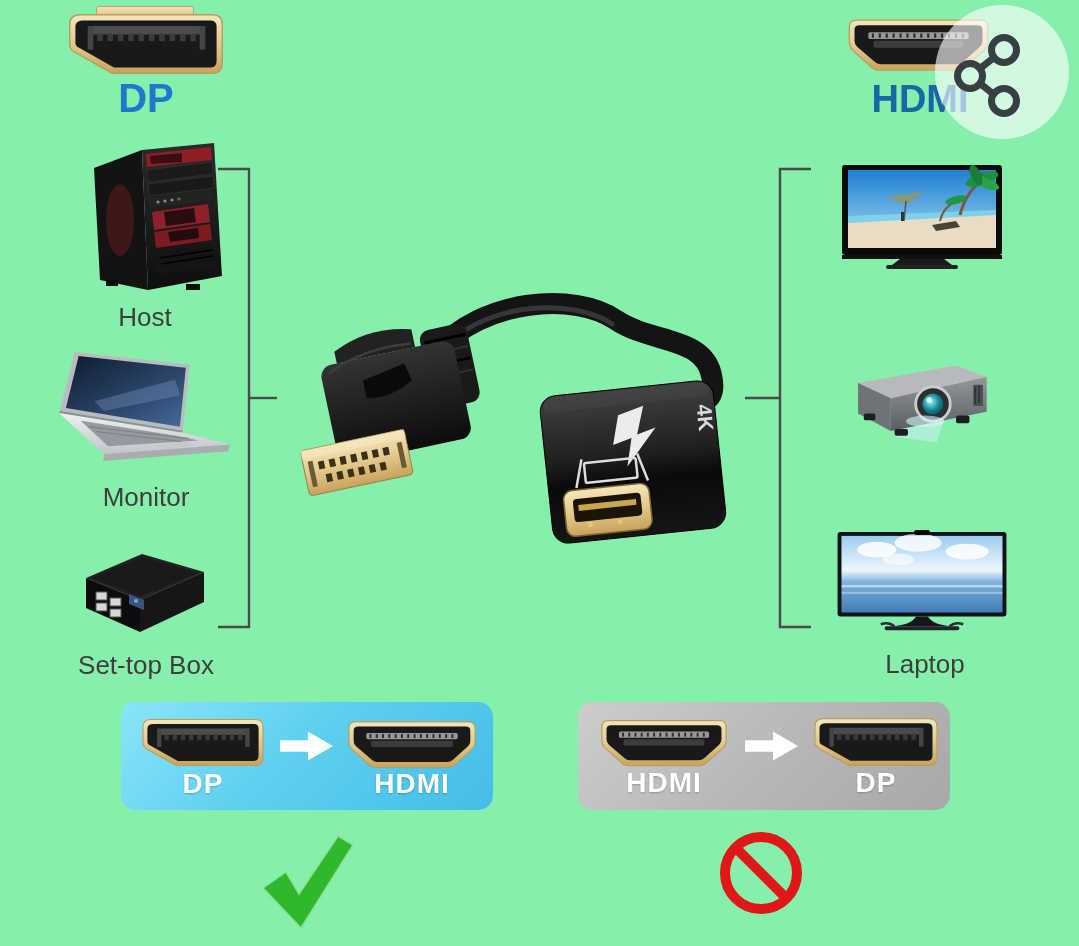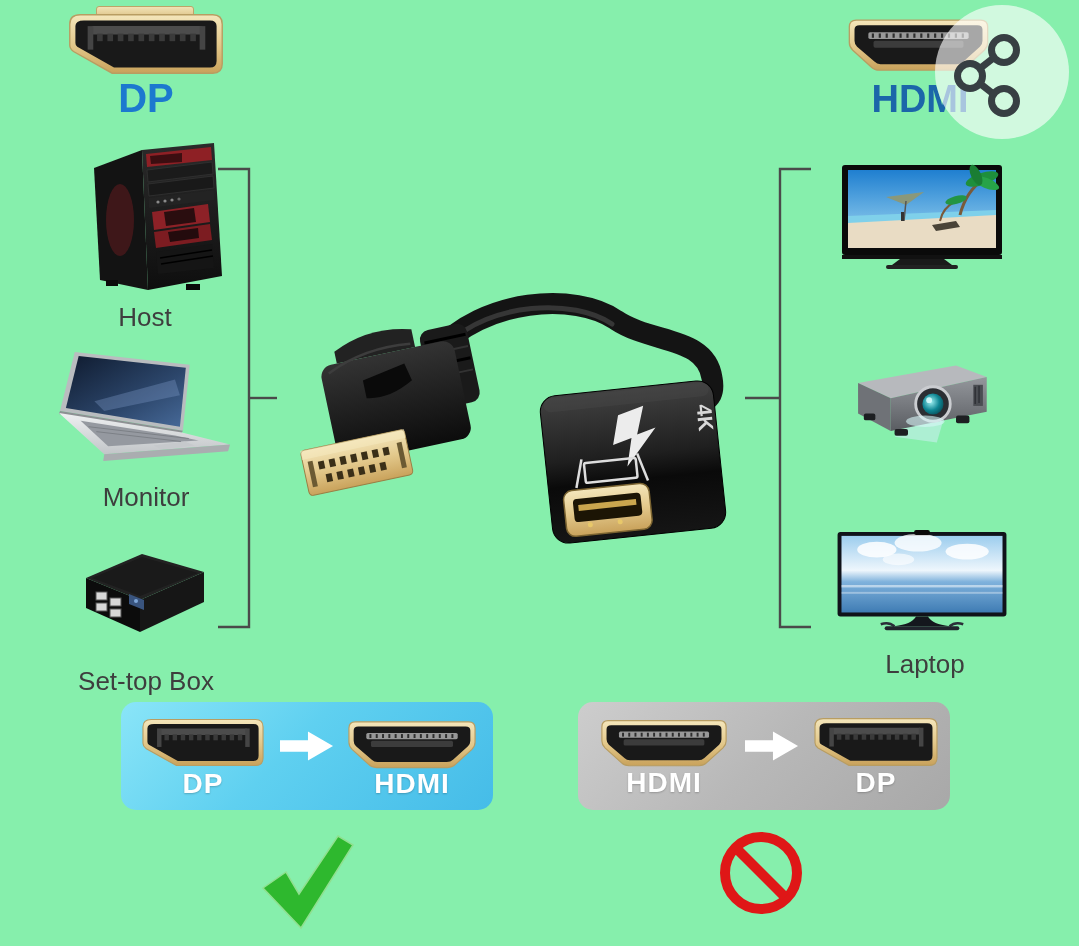--- a/index.html
+++ b/index.html
@@ -195,21 +195,21 @@
     <polygon points="66,52 130,24 130,54 66,84" fill="#161616"></polygon>
     <g fill="#d8d8d8" stroke="#555" stroke-width="1">
       <rect x="22" y="44" width="11" height="8"></rect>
         <rect x="36" y="50" width="11" height="8"></rect>
       <rect x="22" y="55" width="11" height="8"></rect>
         <rect x="36" y="61" width="11" height="8"></rect>
     </g>
     <polygon points="55,46 70,52 70,62 55,56" fill="#39547e"></polygon>
     <circle cx="62" cy="53" r="2" fill="#7ea6d8"></circle>
   </svg>
-  <div class="lbl" style="left:66px;top:667px;width:160px">Set-top Box</div>
+  <div class="lbl" style="left:66px;top:651px;width:160px">Set-top Box</div>
 
   <svg class="abs" style="left:840px;top:163px" width="168" height="110" viewBox="0 0 168 110">
     <rect x="2" y="2" width="160" height="90" rx="3" fill="#0a0a0a"></rect>
     <rect x="8" y="7" width="148" height="78" fill="url(#gSky)"></rect>
     <polygon points="8,53 156,47 156,58 8,64" fill="#7fd0ea"></polygon>
     <polygon points="8,60 156,52 156,85 8,85" fill="#e9dcc4"></polygon>
     <path d="M120,52 C124,36 132,24 144,16" stroke="#7a5a3a" stroke-width="3" fill="none"></path>
     <ellipse cx="142" cy="16" rx="17" ry="6" fill="#1e8f3c" transform="rotate(-18 142 16)"></ellipse>
     <ellipse cx="146" cy="20" rx="14" ry="5" fill="#27a348" transform="rotate(22 146 20)"></ellipse>
     <ellipse cx="136" cy="12" rx="11" ry="5" fill="#1a7d33" transform="rotate(65 136 12)"></ellipse>

